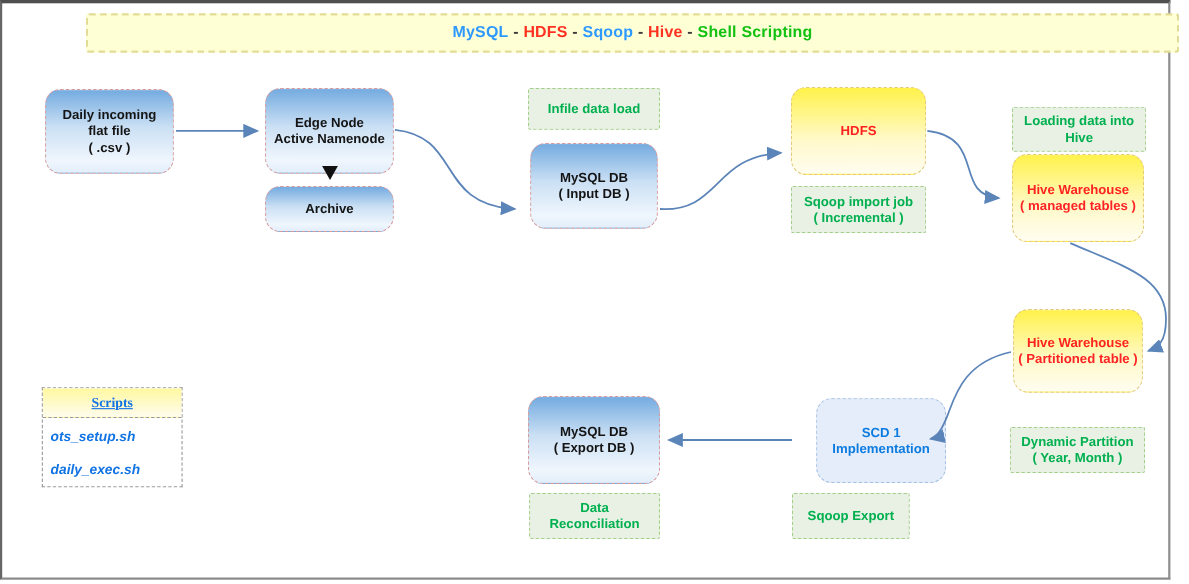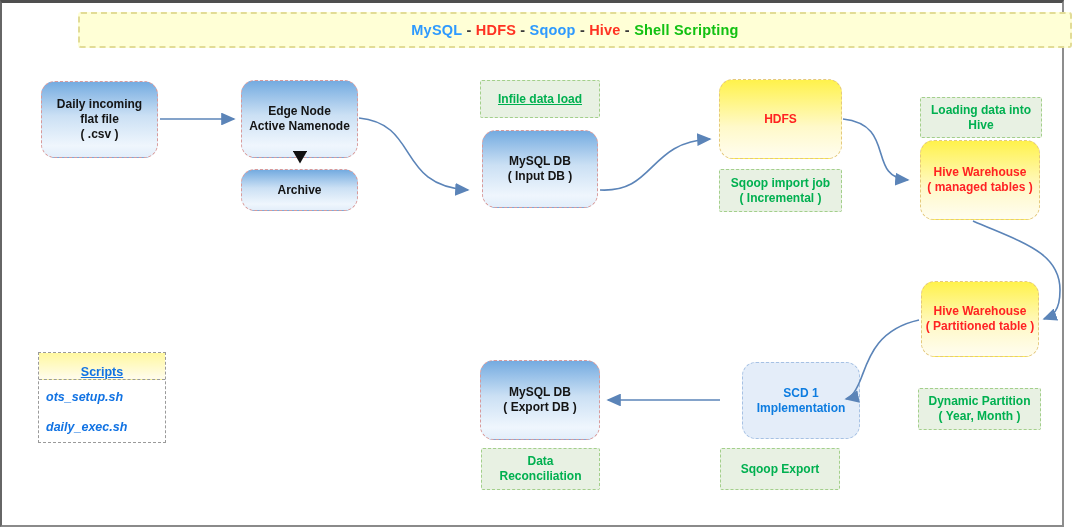--- a/index.html
+++ b/index.html
@@ -22,39 +22,39 @@
   .blue{background:linear-gradient(180deg,#74abe0 0%,#cbe0f4 45%,#eff6fd 85%,#e3eefa 100%);
         border:1.5px dashed #d89a9a;border-radius:14px;color:#141414;}
   .yellow{background:linear-gradient(180deg,#fff24b 0%,#fff9c9 60%,#fffdf0 100%);
           border:1.5px dashed #e4c87c;border-radius:14px;color:#ff2222;}
   .greenlbl{background:#e8f1e3;border:1.5px dashed #a3cf8b;color:#00b050;border-radius:2px;}
   .scd{background:#e4edf9;border:1.5px dashed #a6c1e4;border-radius:14px;color:#0d7ce0;margin-left:20px;}
   
   .n-daily{left:41px;top:81px;width:117px;height:77px;}
   .n-edge{left:241px;top:80px;width:117px;height:78px;}
   .n-archive{left:241px;top:169px;width:117px;height:42px;}
-  .n-infile{left:480px;top:80px;width:120px;height:38px;text-decoration:underline;}
+  .n-infile{left:480px;top:80px;width:120px;height:38px;}
   .n-mysqlin{left:482px;top:130px;width:116px;height:78px;}
   .n-hdfs{left:719px;top:79px;width:123px;height:80px;}
   .n-sqoopimp{left:719px;top:169px;width:123px;height:43px;}
   .n-loadhive{left:920px;top:97px;width:122px;height:41px;}
   .n-hivemgd{left:920px;top:140px;width:120px;height:80px;}
   .n-hivepart{left:921px;top:281px;width:118px;height:76px;}
   .n-dynpart{left:918px;top:388px;width:123px;height:42px;}
   .n-scd1{left:722px;top:362px;width:118px;height:77px;}
-  .n-sqoopexp{left:720px;top:448px;width:120px;height:42px;text-align:right;}
+  .n-sqoopexp{left:720px;top:448px;width:107px;height:42px;text-align:right;}
   .n-mysqlout{left:480px;top:360px;width:120px;height:80px;}
   .n-recon{left:481px;top:448px;width:119px;height:42px;}
   
   .scripts{position:absolute;left:38px;top:352px;width:128px;height:91px;box-sizing:border-box;
            border:1.5px dashed #9a9a9a;background:#fff;}
-  .scripts-header{box-sizing:border-box;height:27px;display:flex;align-items:flex-end;justify-content:center;
+  .scripts-header{box-sizing:border-box;height:27px;display:flex;align-items:center;justify-content:center;
            background:linear-gradient(180deg,#fff8a0 0%,#fffced 100%);
            border-bottom:1.5px dashed #9a9a9a;
-           color:#1273e3;font-weight:bold;font-size:12.5px;text-decoration:underline;}
+           color:#1273e3;font-weight:bold;font-size:12.5px;text-decoration:underline;font-family:Liberation Serif, serif;}
   .scripts-body{display:flex;flex-direction:column;justify-content:space-around;
            align-items:flex-start;height:60px;padding:2px 0 2px 7px;}
   .scripts-item{color:#1273e3;font-weight:bold;font-style:italic;font-size:12.5px;}
 </style>
 </head>
 <body>
 
 <div class="frame"></div>
 
 <div class="layer">

